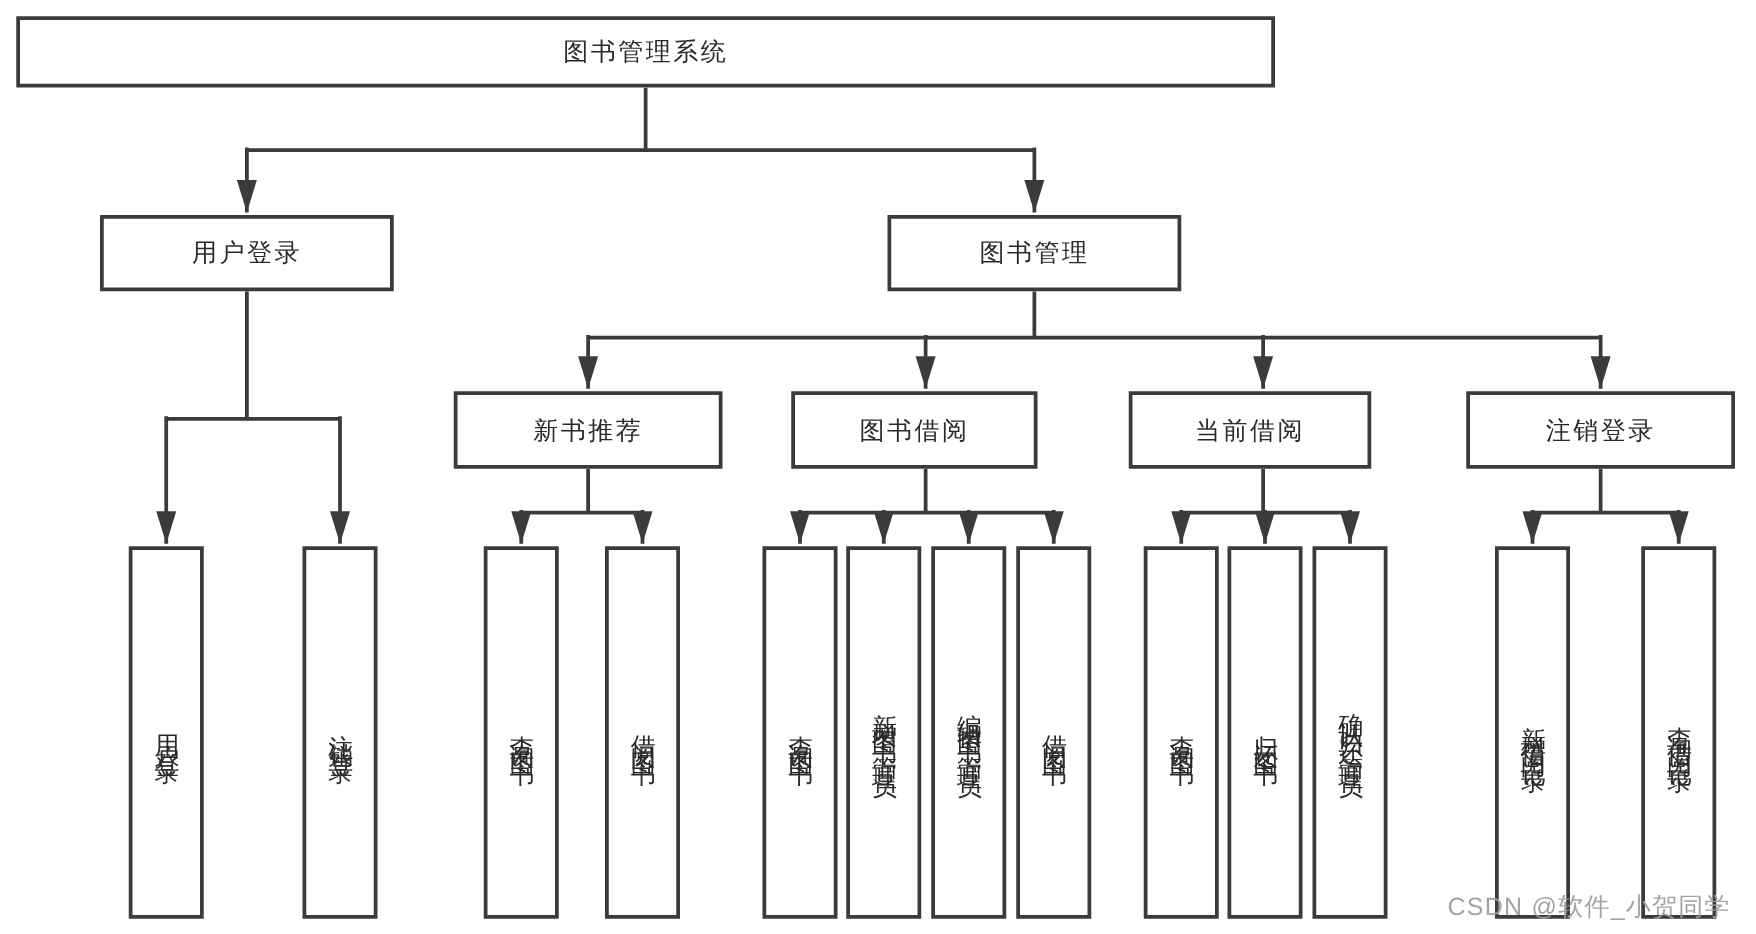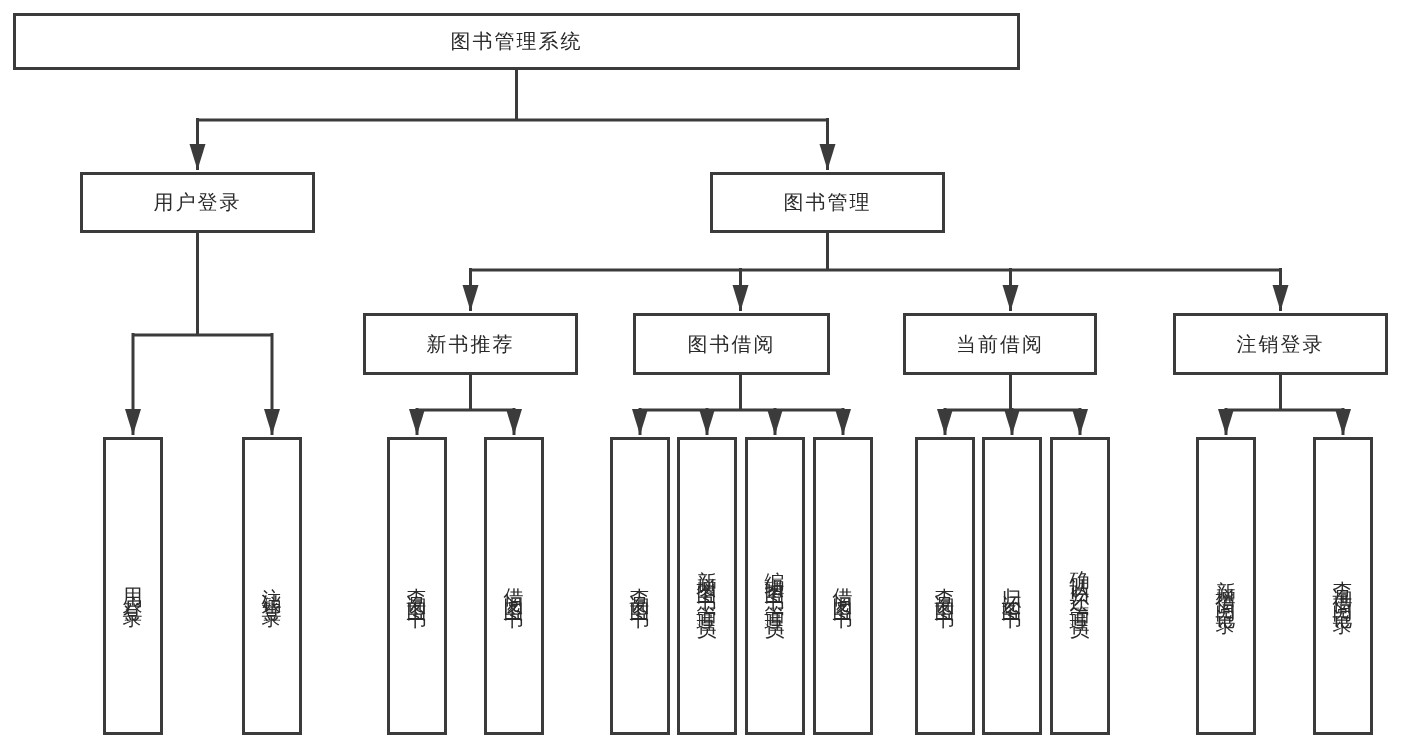--- a/index.html
+++ b/index.html
@@ -163,14 +163,15 @@
   <div class="node leaf" style="left:1050px; top:437px; width:60px; height:298px;">
     <span class="v-label">确认归还（管理员）</span>
   </div>
   <div class="node leaf" style="left:1196px; top:437px; width:60px; height:298px;">
     <span class="v-label">新增借阅记录</span>
   </div>
   <div class="node leaf" style="left:1313px; top:437px; width:60px; height:298px;">
     <span class="v-label">查询借阅记录</span>
   </div>
 
+  <div class="watermark">CSDN @软件_小贺同学</div>
 
 </div>
 
 </body></html>

